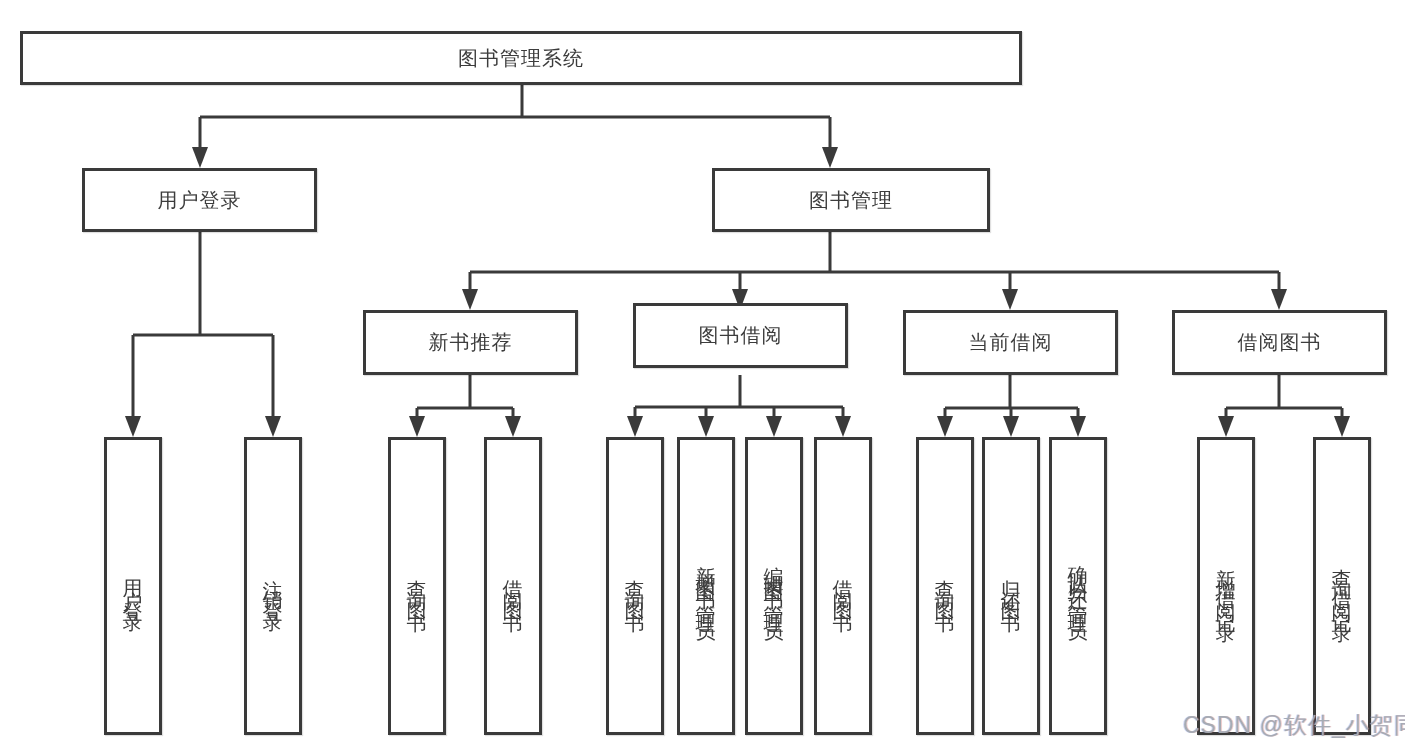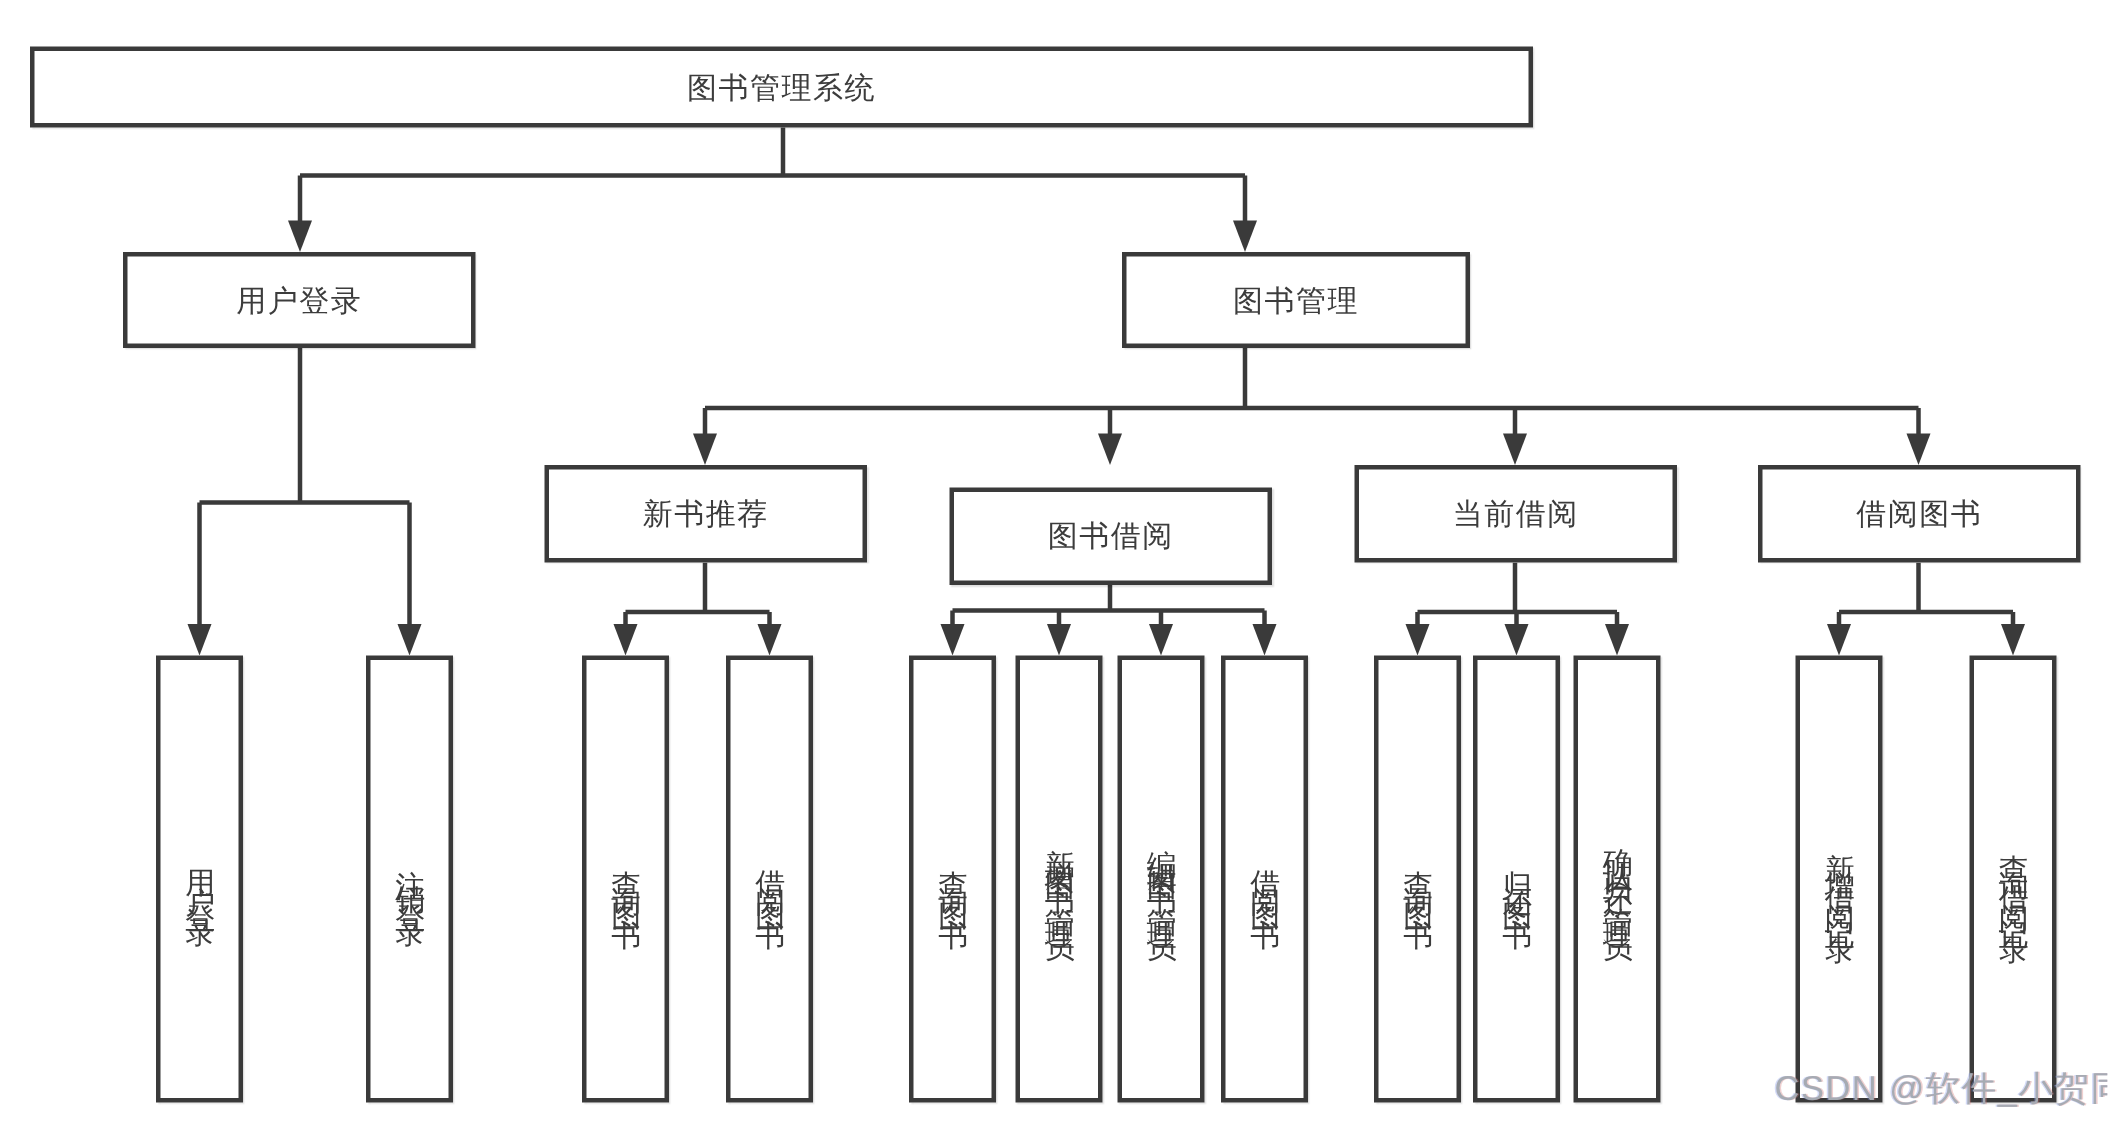--- a/index.html
+++ b/index.html
@@ -81,24 +81,24 @@
       <polygon points="1003,416 1019,416 1011,437"></polygon>
       <polygon points="1070,416 1086,416 1078,437"></polygon>
       <polygon points="1218,416 1234,416 1226,437"></polygon>
       <polygon points="1334,416 1350,416 1342,437"></polygon>
     </g>
   </svg>
 
   <div class="node h" style="left:20px;top:13px;width:1002px;height:54px;margin-top:18px;">图书管理系统</div>
 
   <div class="node h" style="left:82px;top:168px;width:235px;height:64px;">用户登录</div>
-  <div class="node h" style="left:712px;top:168px;width:232px;height:64px;margin-left:36px;">图书管理</div>
+  <div class="node h" style="left:712px;top:168px;width:278px;height:64px;">图书管理</div>
 
   <div class="node h" style="left:363px;top:310px;width:215px;height:65px;text-align:center;">新书推荐</div>
-  <div class="node h" style="left:633px;top:325px;width:215px;height:65px;">图书借阅</div>
+  <div class="node h" style="left:633px;top:303px;width:215px;height:65px;">图书借阅</div>
   <div class="node h" style="left:903px;top:310px;width:215px;height:65px;">当前借阅</div>
   <div class="node h" style="left:1172px;top:310px;width:215px;height:65px;">借阅图书</div>
 
   <div class="node v" style="left:104px;top:437px;width:58px;height:298px;">
     <span>用户登录</span>
   </div>
   <div class="node v" style="left:244px;top:437px;width:58px;height:298px;">
     <span>注销登录</span>
   </div>
 

